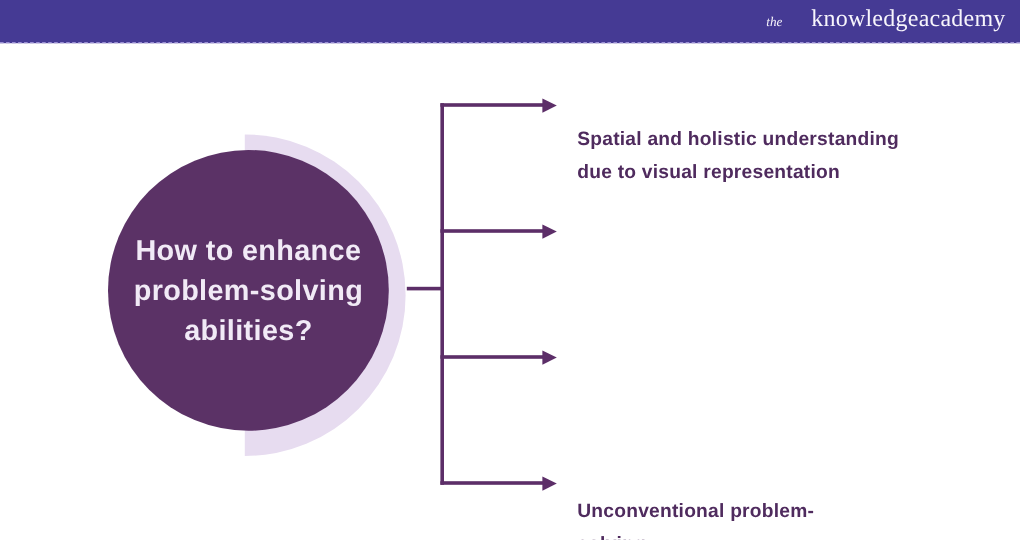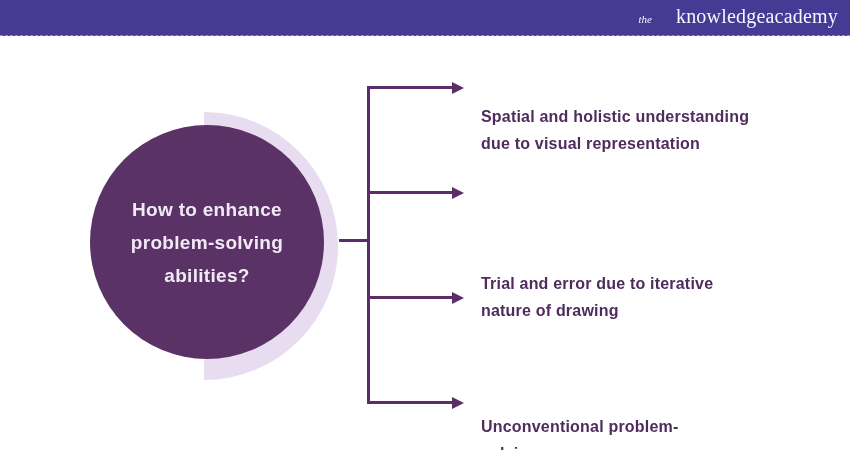--- a/index.html
+++ b/index.html
@@ -42,21 +42,21 @@
     left:90px;top:125px;
     width:234px;height:234px;
     border-radius:50%;
     background:#5b3266;
     display:flex;align-items:center;justify-content:center;
     text-align:center;
   }
   .circle-text{
     width:212px;
     color:#f1eaf6;
-    font-size:19px;
+    font-size:24px;
     font-weight:700;
     line-height:33px;
     letter-spacing:0.3px;
     white-space:pre-line;
   }
   
   .line{position:absolute;background:#5c2e68;}
   .stub{left:339px;top:239px;width:30px;height:3px;}
   .trunk{left:367px;top:86px;width:3px;height:318px;}
   .branch{left:367px;width:86px;height:3px;}
@@ -106,18 +106,16 @@
   <div class="line branch b2"></div>
   <div class="line branch b3"></div>
   <div class="line branch b4"></div>
   <div class="arrow a1"></div>
   <div class="arrow a2"></div>
   <div class="arrow a3"></div>
   <div class="arrow a4"></div>
 
   <div class="item i1">Spatial and holistic understanding
 due to visual representation</div>
-  <div class="item i3">Trial and error due to iterative
-nature of drawing</div>
   <div class="item i4">Unconventional problem-
 solving</div>
 
 </div>
 
 </body></html>

